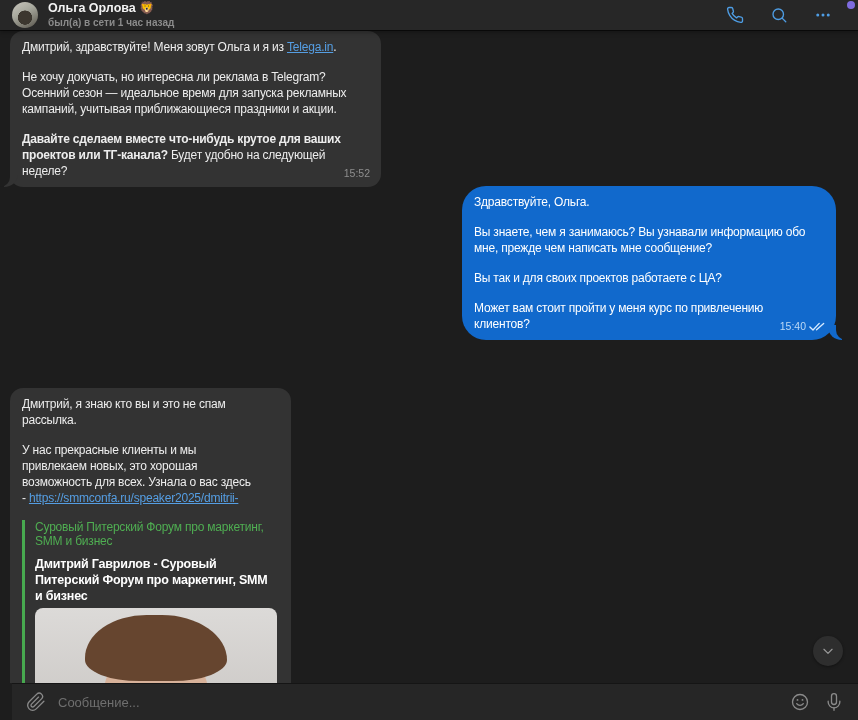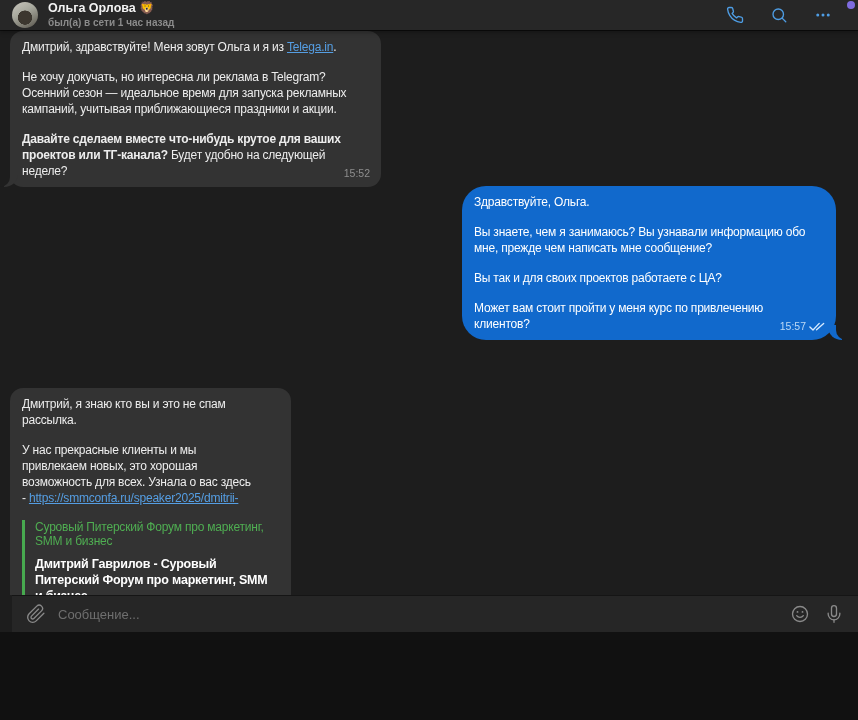--- a/index.html
+++ b/index.html
@@ -1,18 +1,18 @@
 <!DOCTYPE html>
 <html><head>
 <meta charset="utf-8">
 <style>
   * { margin:0; padding:0; box-sizing:border-box; }
   html,body { width:858px; height:720px; background:#111; }
   body { font-family:"Liberation Sans", sans-serif; }
-  .app { position:relative; width:858px; height:632px; background:#1d1d1d; overflow:hidden;padding-left:24px; }
+  .app { position:relative; width:858px; height:720px; background:#1d1d1d; overflow:hidden;padding-left:24px; }
 
   
   .header { position:absolute; top:0; left:0; right:0; height:30px; background:#272727;
             display:flex; align-items:center; padding:0 16px 0 12px; z-index:20;
             box-shadow:0 1px 0 rgba(0,0,0,.55), 0 3px 4px rgba(0,0,0,.25); }
   .avatar { width:26px; height:26px; border-radius:50%; flex:0 0 auto; cursor:pointer;
             background:
               radial-gradient(circle at 50% 60%, #3c372f 0 34%, transparent 36%),
               linear-gradient(150deg,#c9c6bd 0%,#a8a99e 40%,#7a786e 75%,#55524a 100%); }
   .hinfo { margin-left:10px; line-height:1.1; min-width:0; }
@@ -135,21 +135,21 @@
         <div class="ln">мне, прежде чем написать мне сообщение?</div>
       </div>
       <div class="para">
         <div class="ln">Вы так и для своих проектов работаете с ЦА?</div>
       </div>
       <div class="para">
         <div class="ln">Может вам стоит пройти у меня курс по привлечению</div>
         <div class="ln">клиентов?</div>
       </div>
       <span class="time">
-        <span>15:57</span>
+        <span>15:40</span>
         <svg class="checks" viewBox="0 0 18 10" fill="none" stroke="#d7ebff" stroke-width="1.5" stroke-linecap="round" stroke-linejoin="round">
             <path d="M1 5.5 L4.5 9 L11.5 1.5"></path>
             <path d="M8.5 8.6 L16.5 1.5"></path>
           </svg>
       </span>
     </div>
 
     <div class="bubble in b3">
       <div class="para">
         <div class="ln">Дмитрий, я знаю кто вы и это не спам</div>

